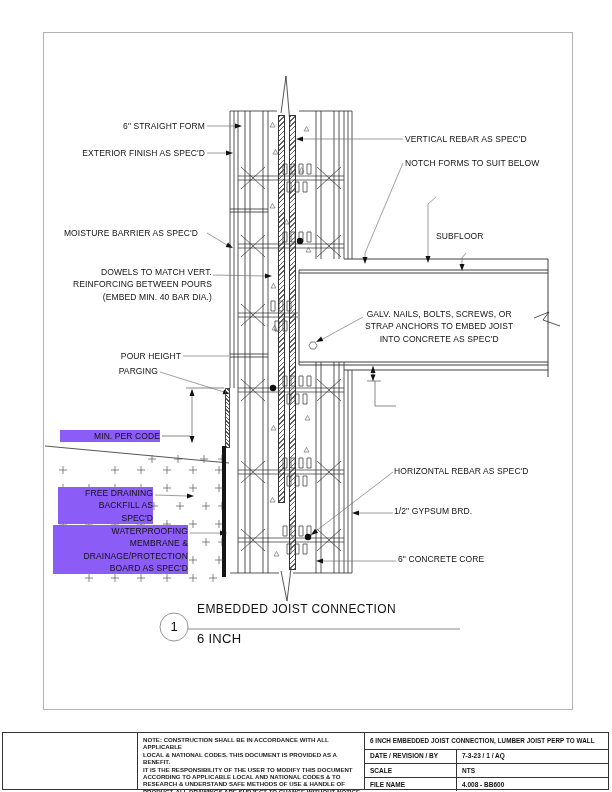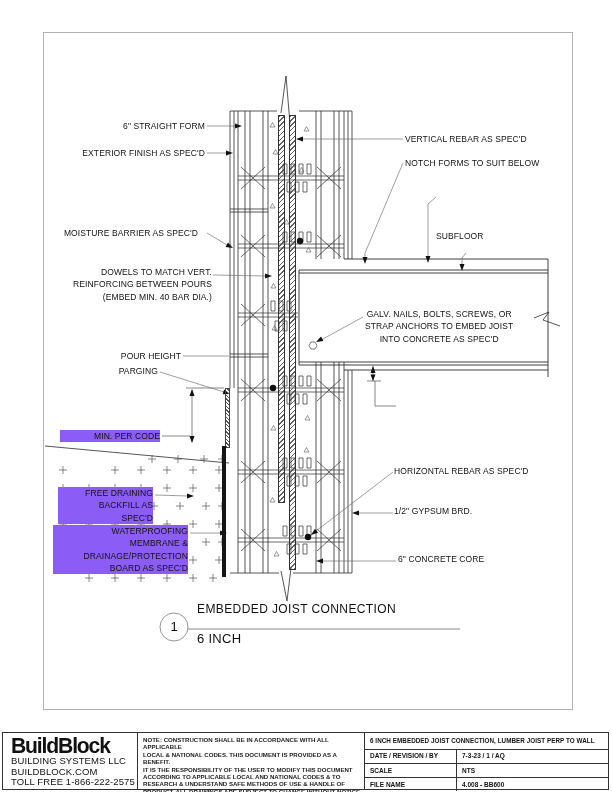--- a/index.html
+++ b/index.html
@@ -220,26 +220,20 @@
 INTO CONCRETE AS SPEC'D</div>
   <div class="lbl" style="left:394px; top:465px;">HORIZONTAL REBAR AS SPEC'D</div>
   <div class="lbl" style="left:394px; top:505px;">1/2" GYPSUM BRD.</div>
   <div class="lbl" style="left:398px; top:553px;">6" CONCRETE CORE</div>
 
   <div class="detail-num">1</div>
   <div class="detail-title">EMBEDDED JOIST CONNECTION</div>
   <div class="detail-sub">6 INCH</div>
 
   <div class="tb">
-    <div class="tb-logo">
-      <div class="tb-brand">BuildBlock</div>
-      <div class="tb-line">BUILDING SYSTEMS LLC</div>
-      <div class="tb-line">BUILDBLOCK.COM</div>
-      <div class="tb-line">TOLL FREE 1-866-222-2575</div>
-    </div>
     <div class="tb-note">NOTE: CONSTRUCTION SHALL BE IN ACCORDANCE WITH ALL APPLICABLE
 LOCAL &amp; NATIONAL CODES. THIS DOCUMENT IS PROVIDED AS A BENEFIT.
 IT IS THE RESPONSIBILITY OF THE USER TO MODIFY THIS DOCUMENT
 ACCORDING TO APPLICABLE LOCAL AND NATIONAL CODES &amp; TO
 RESEARCH &amp; UNDERSTAND SAFE METHODS OF USE &amp; HANDLE OF
 PRODUCT. ALL DRAWINGS ARE SUBJECT TO CHANGE WITHOUT NOTICE.
 BUILDBLOCK ASSUMES NO LIABILITY FROM THE USE OF THIS DOCUMENT.</div>
     <div class="tb-right">
       <div class="tb-head">6 INCH EMBEDDED JOIST CONNECTION, LUMBER JOIST PERP TO WALL</div>
       <div class="tb-row r1">

